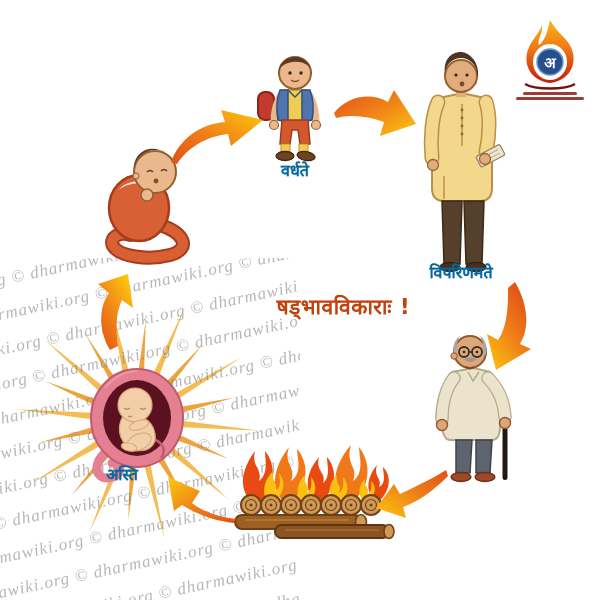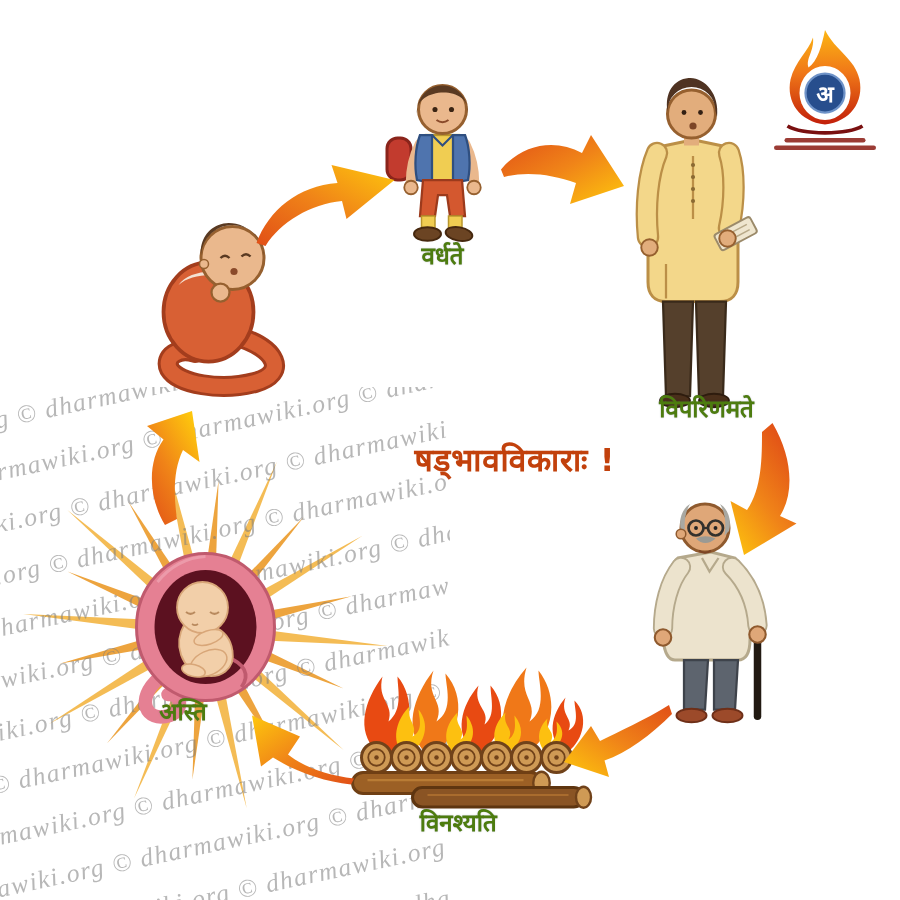--- a/index.html
+++ b/index.html
@@ -4,21 +4,21 @@
 <style>
   html,body{margin:0;padding:0;background:#fff;}
   .stage{
     position:relative;width:600px;height:600px;background:#ffffff;overflow:hidden;
     font-family:"DejaVu Sans","Liberation Sans",sans-serif;
   }
   .abs{position:absolute;}
   svg{overflow:visible;display:block;}
   .stage-label{
     position:absolute;text-align:center;font-weight:bold;font-size:16px;
-    color:#4d7c0f;text-shadow:0 0 1px rgba(71,75,126,.35);line-height:1.1;
+    color:#0369a1;text-shadow:0 0 1px rgba(71,75,126,.35);line-height:1.1;
   }
   .diagram-title{
     position:absolute;text-align:right;font-weight:bold;font-size:21px;
     color:#c2410c;letter-spacing:.5px;
   }
   
   .wm-clip{position:absolute;left:0;top:258px;width:300px;height:342px;overflow:hidden;z-index:3;pointer-events:none;}
   .wm-rot{position:absolute;left:-90px;top:-30px;width:560px;height:500px;transform:rotate(-12deg);}
   .wm-line{
     white-space:nowrap;font-family:"Liberation Serif","DejaVu Serif",serif;font-style:italic;
@@ -304,22 +304,21 @@
           <stop offset=".5" stop-color="#f08418"></stop>
           <stop offset="1" stop-color="#fec70d"></stop>
         </linearGradient>
       </defs>
     <path d="M28,78 C17,60 16,36 27,21 L16,12 L46,2 L51,36 L40,28 C33,42 34,60 36,74 Z" fill="url(#a6g)"></path>
   </svg>
 
   <div class="diagram-title" style="left:205px;top:292px;width:205px">षड्भावविकाराः !</div>
 
   <div class="stage-label z5" style="left:240px;top:162px;width:110px">वर्धते</div>
-  <div class="stage-label z5" style="left:410px;top:264px;width:122px">विपरिणमते</div>
-  <div class="stage-label z5" style="left:258px;top:540px;width:95px">विनश्यति</div>
+  <div class="stage-label z5" style="left:400px;top:264px;width:122px">विपरिणमते</div>
   <div class="stage-label z5" style="left:92px;top:466px;width:60px">अस्ति</div>
 
   <svg class="abs z5" style="left:505px;top:18px" width="90" height="85" viewBox="0 0 90 85">
     <defs>
         <linearGradient id="lgF" x1="0" y1="1" x2="0" y2="0">
       <stop offset="0" stop-color="#c21f0a"></stop>
           <stop offset=".55" stop-color="#f07818"></stop>
           <stop offset="1" stop-color="#fcb614"></stop>
         </linearGradient>
       </defs>

